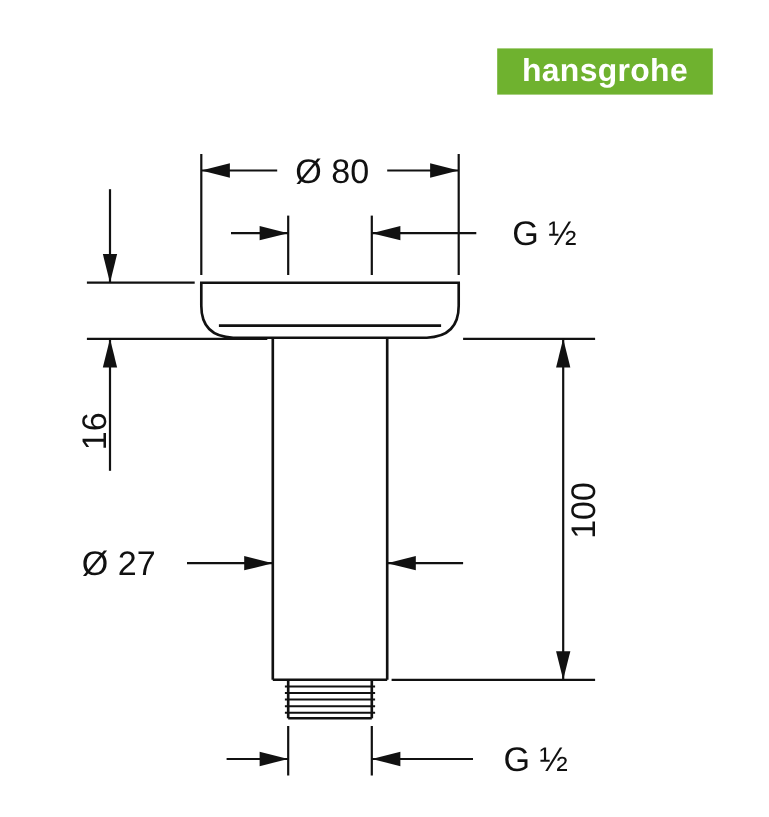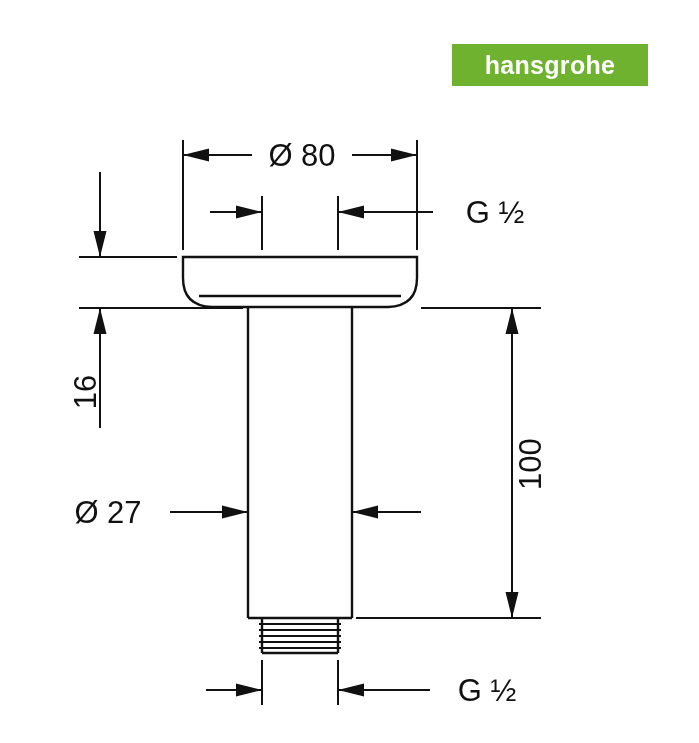--- a/index.html
+++ b/index.html
@@ -18,21 +18,21 @@
     top: 44px;
     width: 196px;
     height: 42px;
     background: #6fb22f;
     display: flex;
     align-items: center;
     justify-content: center;
   }
   .logo span {
     color: #ffffff;
-    font-size: 25px;
+    font-size: 29px;
     font-weight: bold;
     letter-spacing: 0.3px;
     line-height: 1;
   }
   svg.drawing { position: absolute; left: 0; top: 0; }
   .obj  { stroke: #111111; stroke-width: 2.4; fill: none; stroke-linecap: butt; }
   .objthin { stroke: #111111; stroke-width: 1.8; fill: none; }
   .dim  { stroke: #111111; stroke-width: 2; fill: none; }
   .arr  { fill: #111111; stroke: none; }
   .lbl  {

